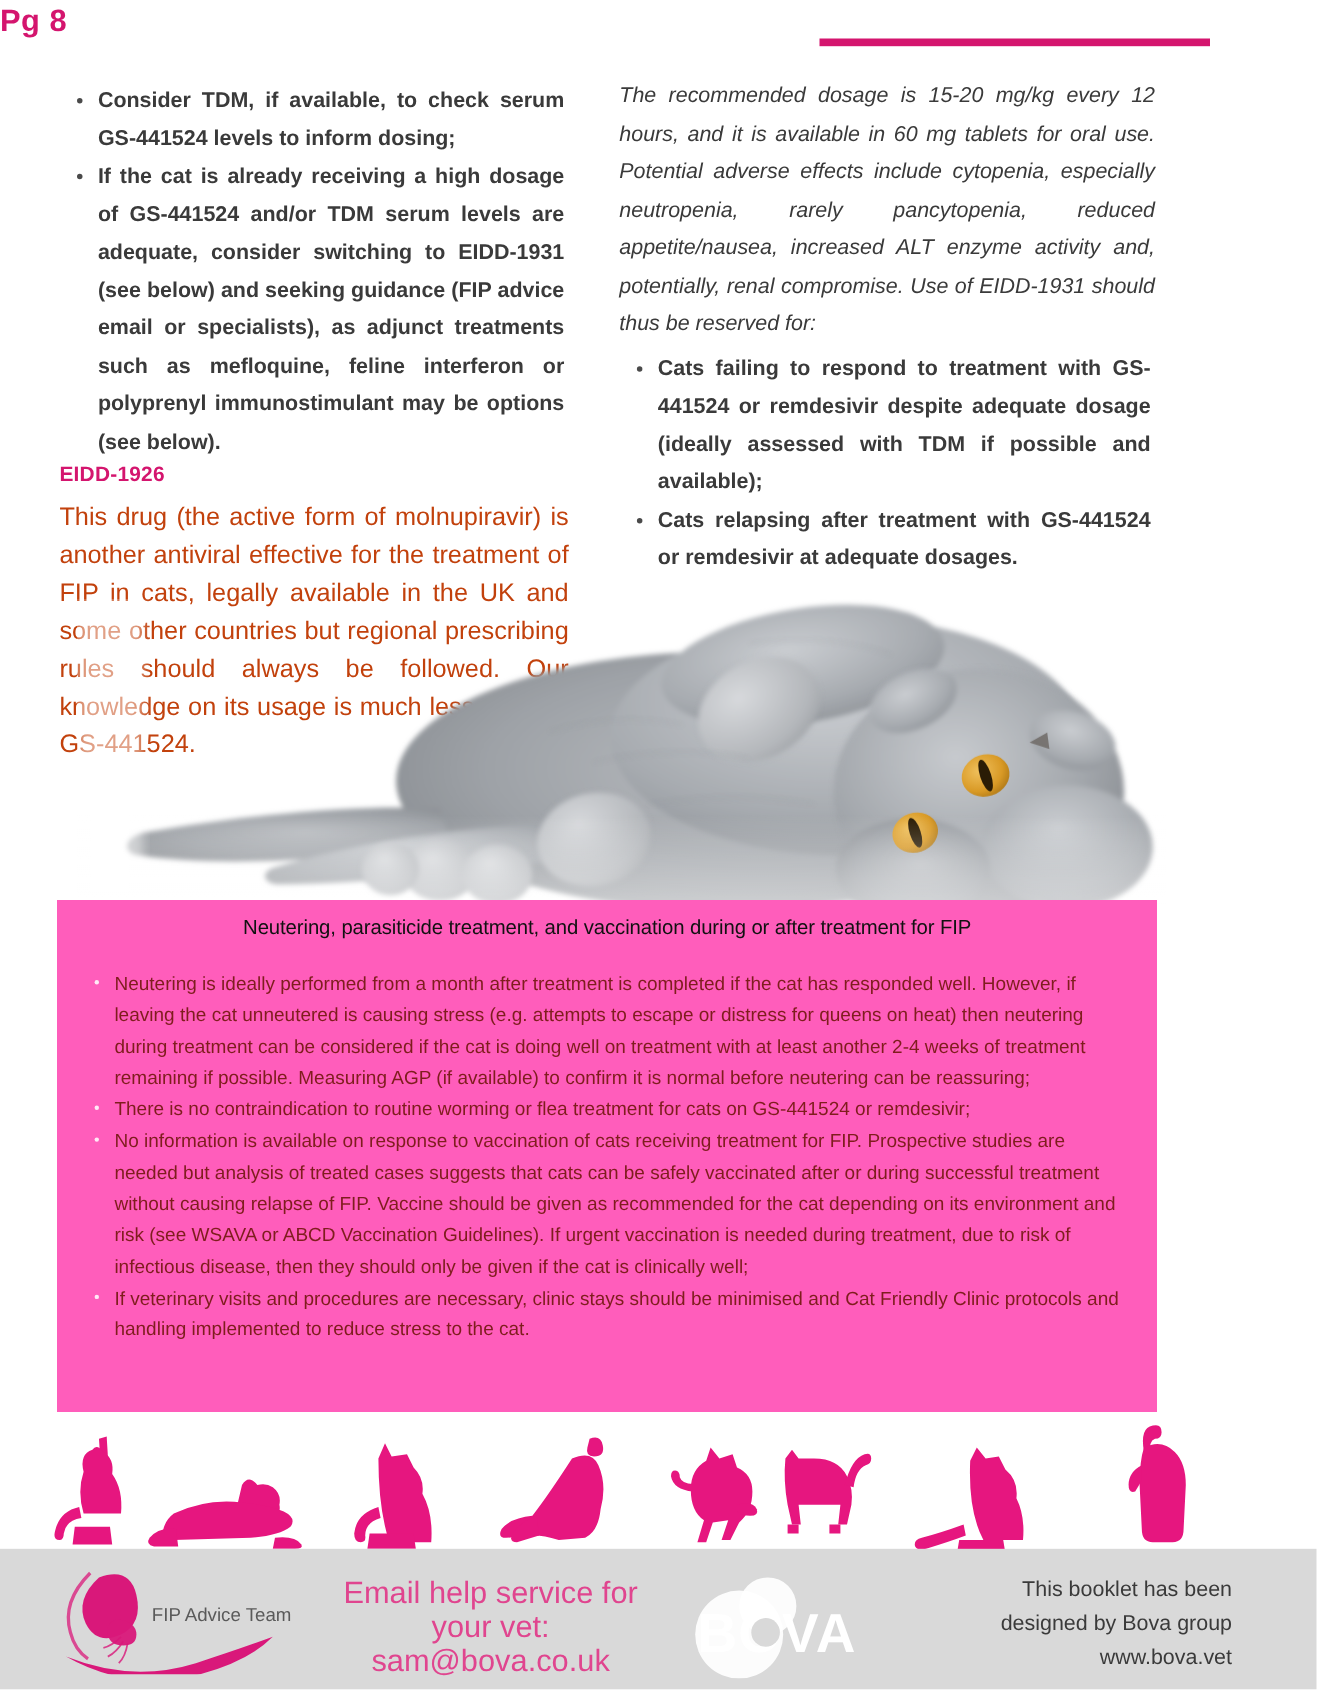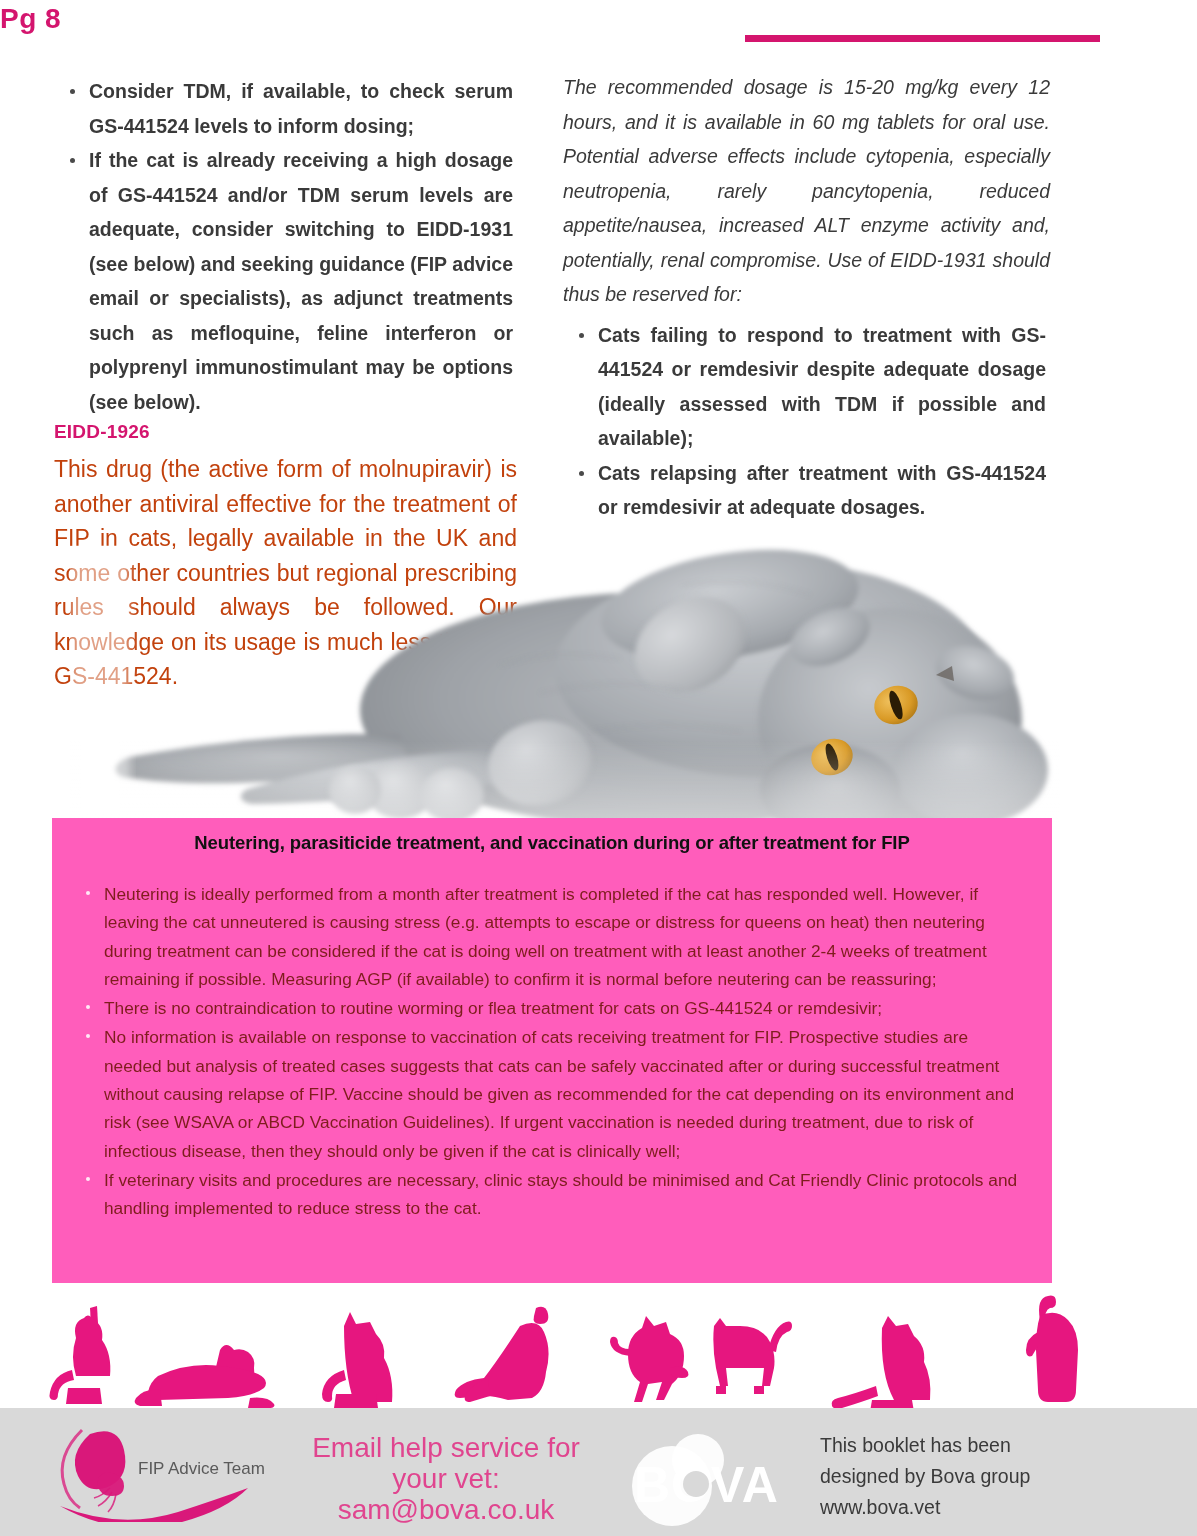--- a/index.html
+++ b/index.html
@@ -64,21 +64,21 @@
 
   
   .pink-box{
     position:absolute;left:52px;top:818px;width:1000px;height:465px;
     background:#ff5dbb;
     box-shadow:0 0 0 0 rgba(0,0,0,0);
   }
   .pink-title{
     position:absolute;left:0;top:14px;width:100%;
     text-align:center;
-    font-size:18.5px;font-weight:bold;color:#111111;
+    font-size:18.5px;font-weight:normal;color:#111111;
     letter-spacing:-.1px;
   }
   ul.pink-list{
     list-style:none;margin:0;padding:0;
     position:absolute;left:24px;top:62px;width:952px;
     font-size:17.3px;line-height:28.3px;color:#7f1d1d;
   }
   ul.pink-list > li{
     position:relative;padding-left:28px;margin:0 0 1px 0;
   }
@@ -102,21 +102,21 @@
   .fip-logo svg{display:block;width:100%;height:100%;}
   .email-block{
     position:absolute;left:296px;top:24px;width:300px;
     text-align:center;color:#e0458f;
     font-size:28px;line-height:31px;
   }
   .bova-logo{position:absolute;left:620px;top:18px;width:200px;height:100px;}
   .bova-logo svg{display:block;width:100%;height:100%;}
   .booklet-block{
     position:absolute;left:820px;top:22px;width:300px;
-    text-align:left;color:#3a3a3a;
+    text-align:right;color:#3a3a3a;
     font-size:19.5px;line-height:31px;
   }
 </style>
 </head>
 <body>
 
 <div class="page">
 
   <div class="pg-label">Pg 8</div>
   <div class="header-rule"></div>

